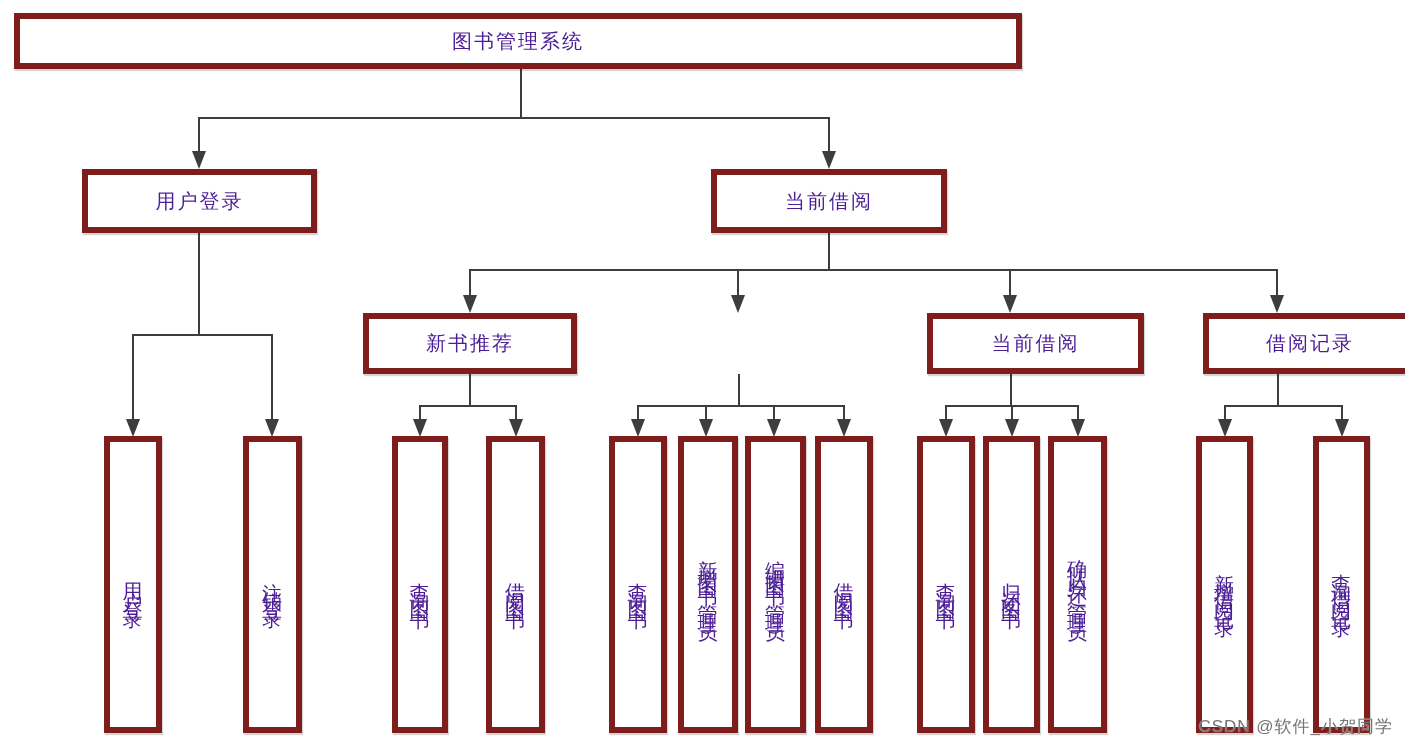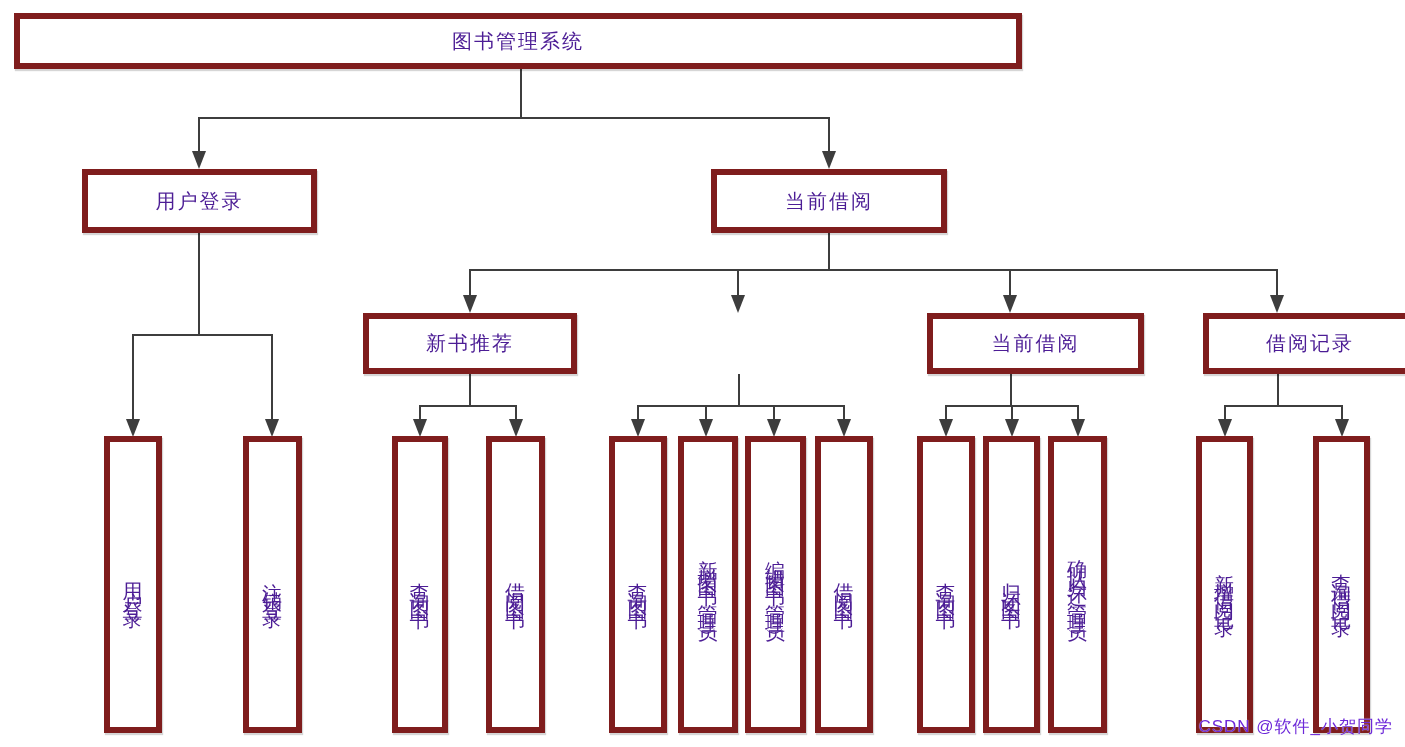--- a/index.html
+++ b/index.html
@@ -45,21 +45,21 @@
     text-orientation: mixed;
     letter-spacing: 9px;
     line-height: 1;
     white-space: nowrap;
   }
   .watermark {
     position: absolute;
     right: 12px;
     bottom: 9px;
     font-size: 17px;
-    color: #6d28d9;
+    color: #737373;
     text-shadow: 0 0 1px #ffffff;
     letter-spacing: 1px;
     white-space: nowrap;
   }
 </style>
 </head>
 <body>
 
 <div class="canvas">
 

